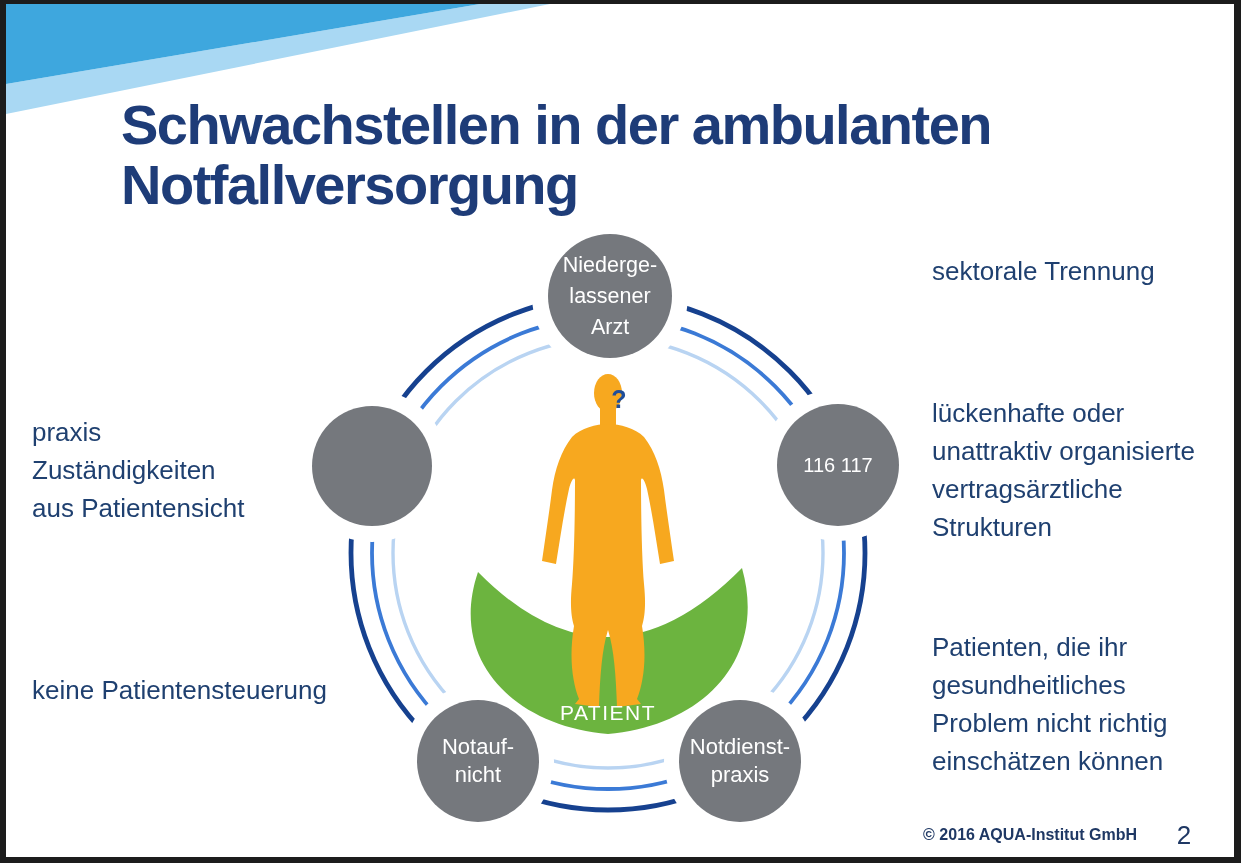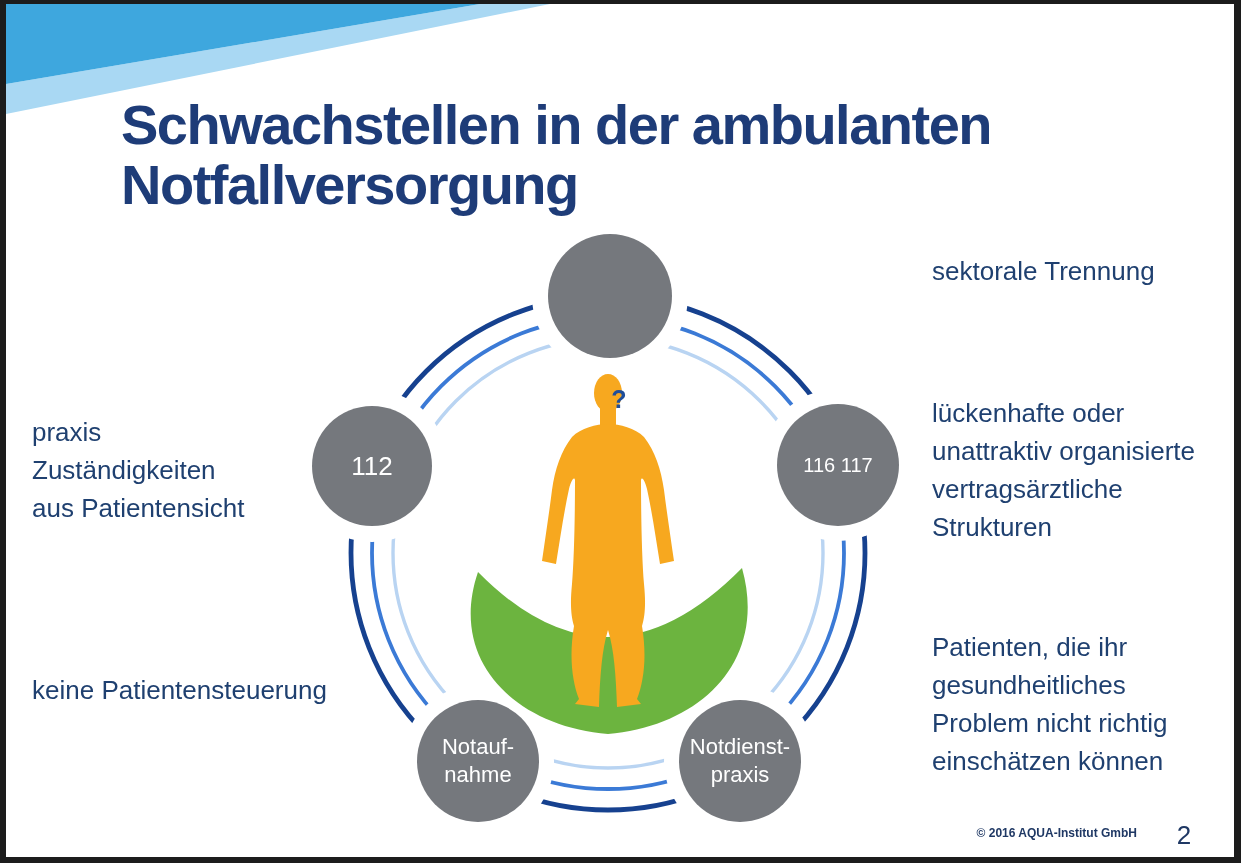--- a/index.html
+++ b/index.html
@@ -44,21 +44,21 @@
   .qmark{
     position:absolute;left:601px;top:381px;width:24px;text-align:center;
     font-size:25px;font-weight:700;color:#1F4E9A;
   }
   .patient-label{
     position:absolute;left:512px;top:697px;width:180px;text-align:center;
     font-size:21px;letter-spacing:1.5px;color:#ffffff;
   }
   .footer-copy{
     position:absolute;right:97px;top:822px;
-    font-size:12px;font-weight:700;color:#1F3864;
+    font-size:16px;font-weight:700;color:#1F3864;
   }
   .page-num{
     position:absolute;left:1163px;top:816px;width:30px;text-align:center;
     font-size:26px;font-weight:400;color:#1F3864;
   }
 </style>
 </head>
 <body>
 
 <div class="frame">
@@ -132,25 +132,28 @@
   <div class="note note-r1">sektorale Trennung</div>
   <div class="note note-r2">lückenhafte oder
 unattraktiv organisierte
 vertragsärztliche
 Strukturen</div>
   <div class="note note-r3">Patienten, die ihr
 gesundheitliches
 Problem nicht richtig
 einschätzen können</div>
 
-  <div class="node-label node-left">112</div>
+  <div class="node-label node-top">Niederge-
+lassener
+Arzt</div>
   <div class="node-label node-right">116 117</div>
   <div class="node-label node-bl">Notauf-
-nahme</div>
+nicht</div>
   <div class="node-label node-br">Notdienst-
 praxis</div>
 
   <div class="qmark">?</div>
+  <div class="patient-label">PATIENT</div>
 
   <div class="footer-copy">© 2016 AQUA-Institut GmbH</div>
   <div class="page-num">2</div>
 
 </div>
 
 </body></html>

